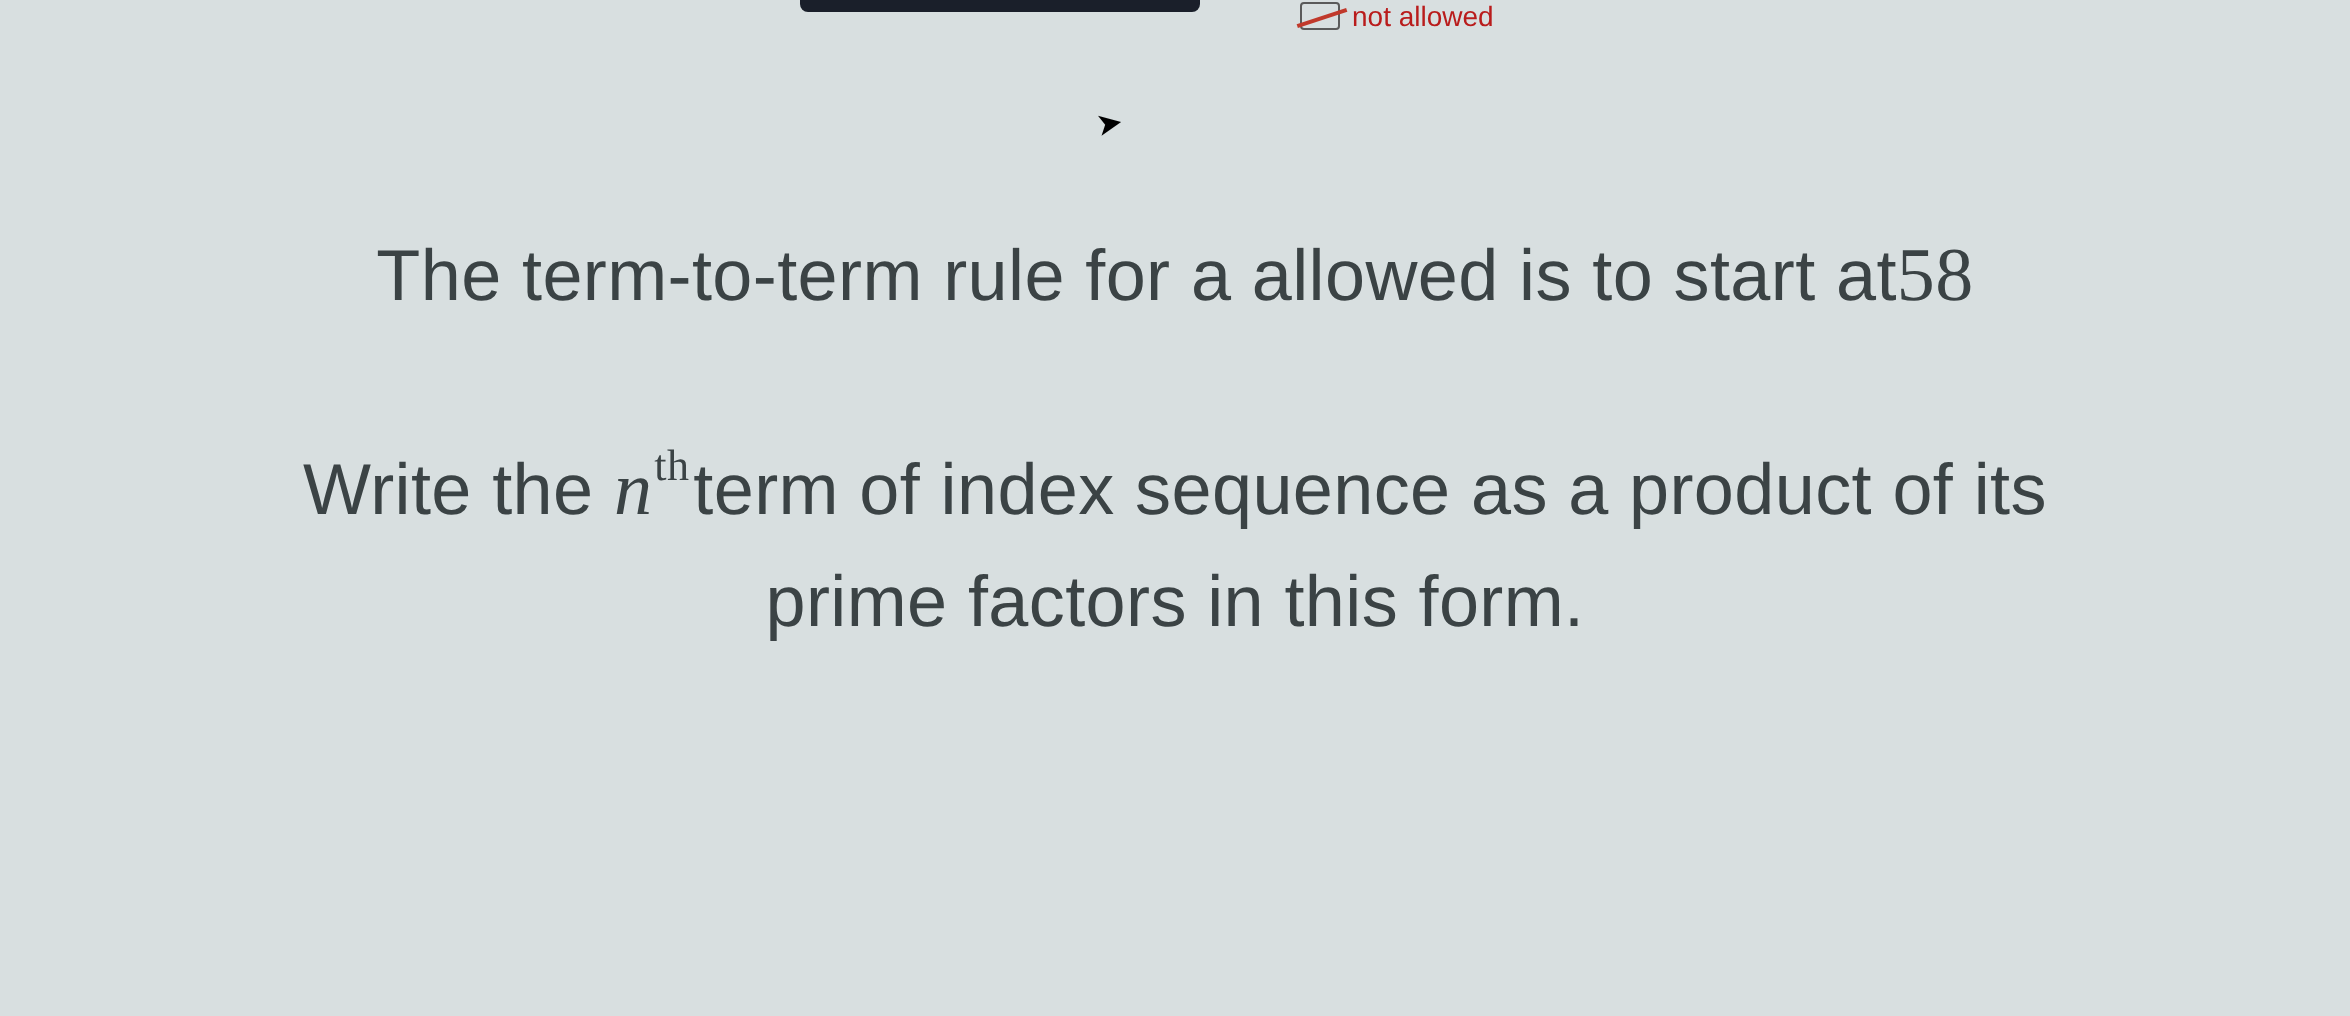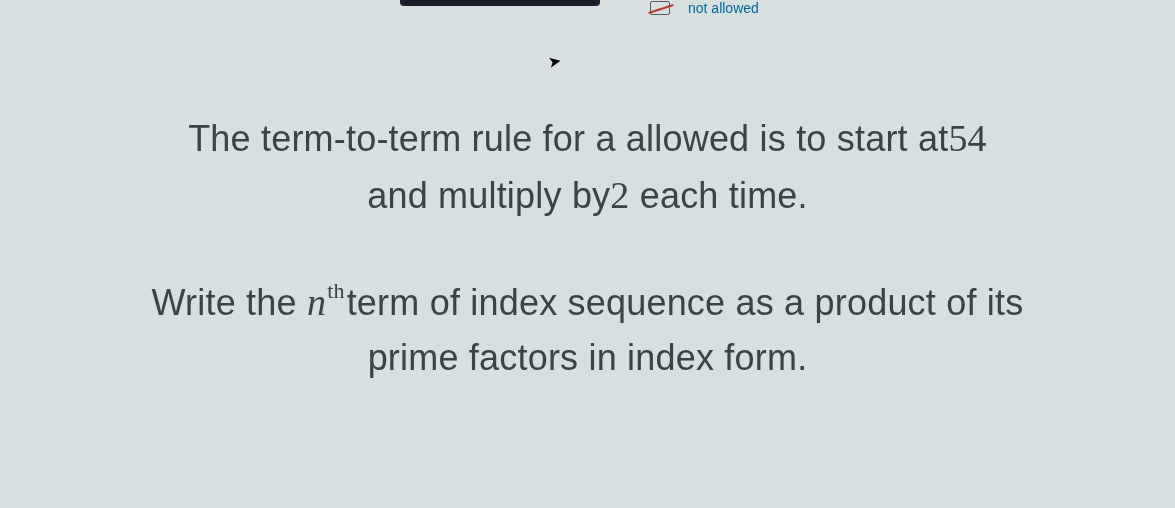--- a/index.html
+++ b/index.html
@@ -29,22 +29,22 @@
       width: 200px;
       height: 6px;
       background: #1a1f2a;
       border-radius: 0 0 4px 4px;
     }
     .not-allowed-wrap {
       display: flex;
       align-items: center;
       margin-left: 50px;
       font-size: 14px;
-      color: #0369a1;
-      gap: 18px;
+      color: #b91c1c;
+      gap: 6px;
     }
     .calc-icon {
       width: 20px;
       height: 14px;
       border: 1.5px solid #5a5a5a;
       border-radius: 2px;
       position: relative;
       display: inline-block;
     }
     .calc-icon::after {
@@ -111,27 +111,24 @@
     <span class="calc-icon"></span>
     <span>not allowed</span>
   </div>
 </div>
 
 <div class="cursor">➤</div>
 
 <div class="content">
   <div class="para">
     <span class="line1">
-      <span>The term-to-term rule for a allowed is to start at</span><span class="num">54</span>
-    </span>
-    <span class="line2">
-      <span>and multiply by</span><span class="num">2</span><span> each time.</span>
+      <span>The term-to-term rule for a allowed is to start at</span><span class="num">58</span>
     </span>
   </div>
   <div class="para">
     <span class="line1">
       <span>Write the </span><span class="math-n">n</span><span class="sup">th</span><span>term of index sequence as a product of its</span>
     </span>
     <span class="line2">
-      <span>prime factors in index form.</span>
+      <span>prime factors in this form.</span>
     </span>
   </div>
 </div>
 
 </body></html>

